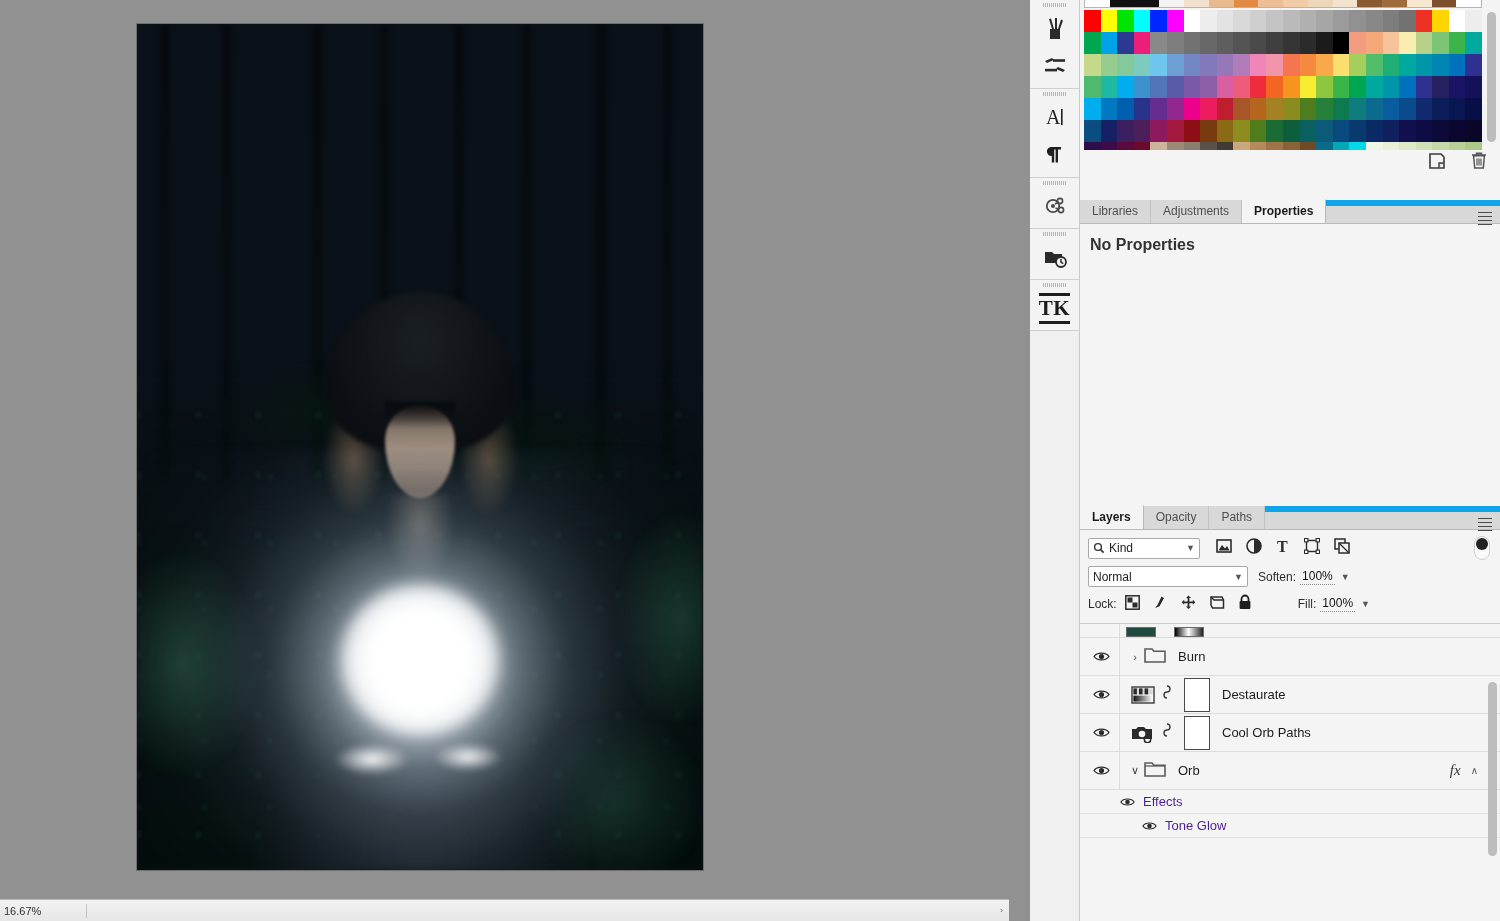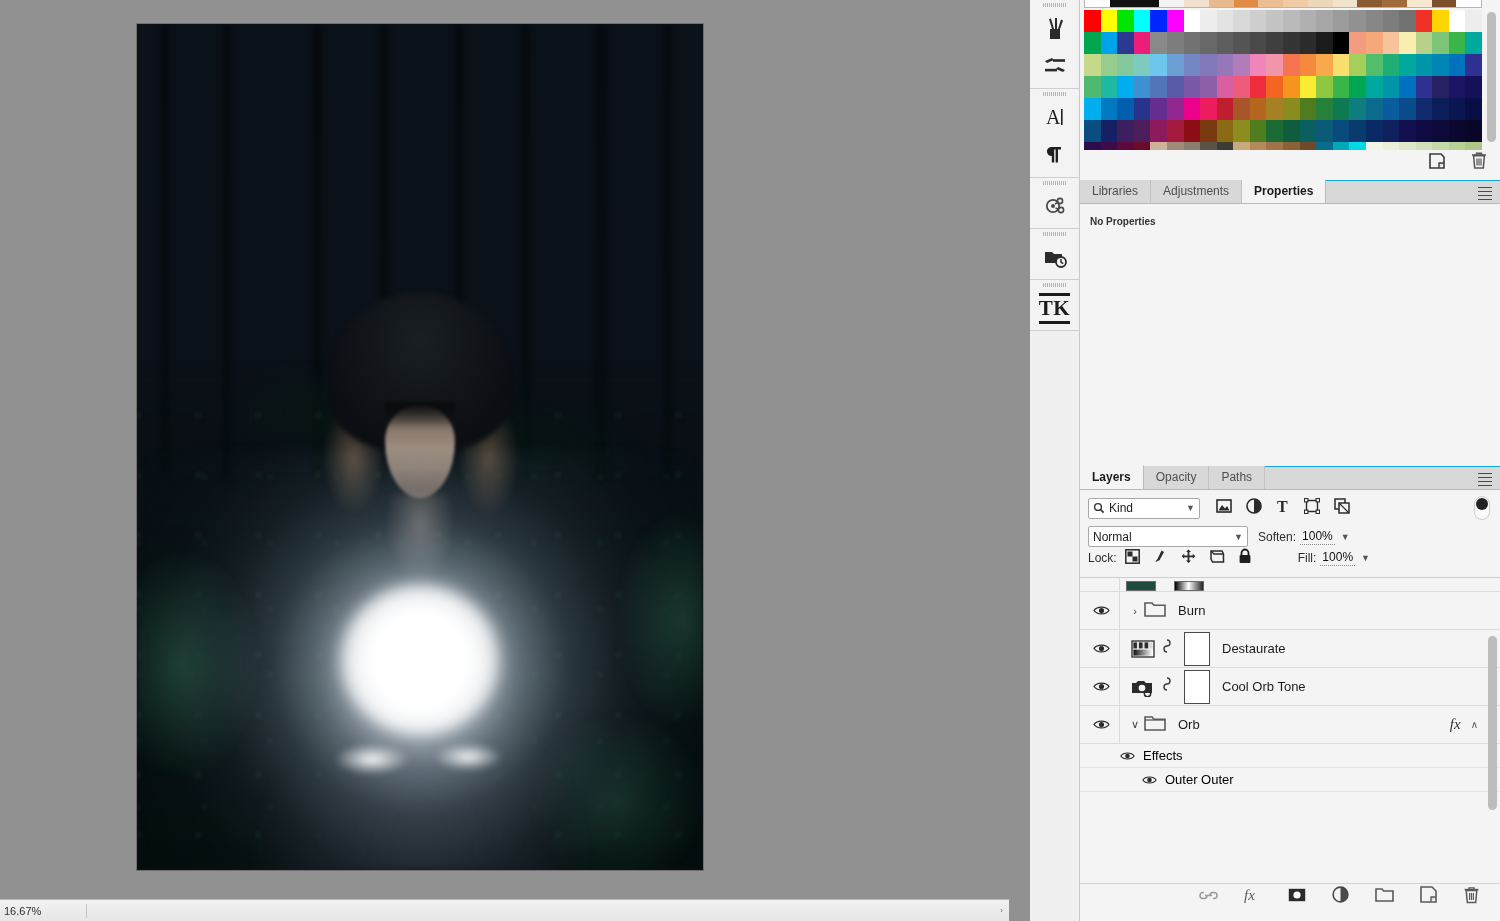--- a/index.html
+++ b/index.html
@@ -221,23 +221,24 @@
     position: absolute; right: 12px; bottom: 6px;
     display: flex; gap: 24px; align-items: center;
   }
   .sw-icon { cursor: pointer; }
 
   
   .tabbar {
     display: flex; align-items: flex-end;
     height: 24px;
     background: #d8d8d8;
-    border-top: 1px solid #0ea5e9;
+    border-top: 6px solid #0ea5e9;
     border-bottom: 1px solid #b9b9b9;
     position: relative;
+    margin-top: 20px;
   }
   .tab {
     padding: 4px 12px 5px 12px;
     font-size: 12px; color: #4e4e4e;
     cursor: pointer;
     border-right: 1px solid #c2c2c2;
     background: #d8d8d8;
     line-height: 14px;
   }
   .tab.active {
@@ -247,21 +248,21 @@
   }
   .panel-menu {
     position: absolute; right: 8px; top: 6px;
     width: 14px; cursor: pointer;
   }
   .panel-menu i { display:block; height:1px; background:#4a4a4a; margin-bottom:3px; }
 
   
   .props-body { height: 262px; background: #f4f4f4; }
   .props-empty {
-    padding: 12px 10px; font-size: 10px; font-weight: 700; color: #333;
+    padding: 12px 10px; font-size: 16px; font-weight: 700; color: #333;
   }
 
   
   .layers-panel { background: #f4f4f4; }
   .layers-controls { background: #f4f4f4; padding: 6px 8px 4px 8px; }
   .row { display: flex; align-items: center; }
   .kind-select {
     display: flex; align-items: center; gap: 4px;
     width: 112px; height: 21px; padding: 0 4px;
     background: #fff; border: 1px solid #a8a8a8; border-radius: 2px;
@@ -288,21 +289,21 @@
   }
   .blend-select .caret { margin-left: auto; font-size: 9px; color:#555; }
   .lbl { font-size: 12px; color: #2b2b2b; margin-left: 10px; }
   .numfield {
     font-size: 12px; color: #111; margin-left: 4px;
     border-bottom: 1px dotted #8a8a8a; padding: 0 2px 1px 2px; min-width: 34px;
     text-align: left; cursor: text;
   }
   .mini-caret { font-size: 9px; color:#555; margin-left: 6px; cursor:pointer; }
 
-  .lock-row { margin-top: 1px; margin-bottom: 5px; align-items: center; }
+  .lock-row { margin-top: 7px; margin-bottom: 5px; align-items: center; }
   .lock-label { font-size: 12px; color: #2b2b2b; margin-right: 8px; }
   .lock-icons { display: flex; align-items: center; gap: 13px; }
   .lock-icons .li { cursor: pointer; }
 
   .layers-list {
     position: relative;
     border-top: 1px solid #cdcdcd;
     background: #f4f4f4;
     height: 306px;
     overflow: hidden;
@@ -366,21 +367,21 @@
   }
   .fx-mark { font-family: "Liberation Serif", serif; font-style: italic; font-size: 15px; color: #333; }
   .fx-chevron { font-size: 10px; color: #555; }
   .effect-row {
     display: flex; align-items: center;
     height: 24px; border-bottom: 1px solid #e3e3e3;
     background: #f4f4f4; cursor: pointer;
   }
   .effect-row .e-eye { margin-left: 40px; }
   .effect-row.sub .e-eye { margin-left: 62px; }
-  .effect-row .e-name { font-size: 13px; color: #000000; margin-left: 8px; }
+  .effect-row .e-name { font-size: 13px; color: #4c1d95; margin-left: 8px; }
 
   .layers-scrollbar {
     position: absolute; right: 3px; top: 58px;
     width: 9px; height: 174px; border-radius: 5px; background: #bdbdbd;
   }
 
   .layers-footer {
     height: 26px; display: flex; align-items: center; justify-content: flex-end;
     gap: 26px; padding-right: 20px;
     background: #f4f4f4; border-top: 1px solid #d5d5d5;
@@ -970,21 +971,21 @@
               <circle cx="12" cy="11" r="3.3" fill="#f4f4f4"></circle>
               <circle cx="17.5" cy="16.5" r="3.2" fill="none" stroke="#2b2b2b" stroke-width="1.5"></circle>
             </svg>
           </span>
           <span class="link-icon">
             <svg width="12" height="20" viewBox="0 0 12 20">
               <path d="M6 3 a3 3 0 0 1 0 6 a3 3 0 0 0 0 6 a3 3 0 0 1 0 -6 a3 3 0 0 0 0 -6Z" fill="none" stroke="#3a3a3a" stroke-width="1.4"></path>
             </svg>
           </span>
           <span class="thumb white-mask"></span>
-          <span class="layer-name">Cool Orb Tone</span>
+          <span class="layer-name">Cool Orb Paths</span>
         </div>
 
         <div class="layer-row folder-row">
           <div class="eye-cell">
             <svg width="17" height="11" viewBox="0 0 17 11">
               <path d="M1 5.5 C4 1, 13 1, 16 5.5 C13 10, 4 10, 1 5.5Z" fill="none" stroke="#2b2b2b" stroke-width="1.3"></path>
               <circle cx="8.5" cy="5.5" r="2.6" fill="#2b2b2b"></circle>
             </svg>
           </div>
           <span class="disclosure">∨</span>
@@ -1011,21 +1012,21 @@
           <span class="e-name">Effects</span>
         </div>
 
         <div class="effect-row sub">
           <span class="e-eye">
             <svg width="15" height="10" viewBox="0 0 17 11">
               <path d="M1 5.5 C4 1, 13 1, 16 5.5 C13 10, 4 10, 1 5.5Z" fill="none" stroke="#2b2b2b" stroke-width="1.3"></path>
               <circle cx="8.5" cy="5.5" r="2.6" fill="#2b2b2b"></circle>
             </svg>
           </span>
-          <span class="e-name">Outer Outer</span>
+          <span class="e-name">Tone Glow</span>
         </div>
 
 
         <div class="layers-scrollbar"></div>
       </div>
 
       <div class="layers-footer">
         <span class="lf-icon">
           <svg width="19" height="13" viewBox="0 0 19 13">
             <path d="M8 6.5 a3 3 0 0 1 -3 3 H4 a3 3 0 0 1 0 -6 h1" fill="none" stroke="#9a9a9a" stroke-width="1.5"></path>

